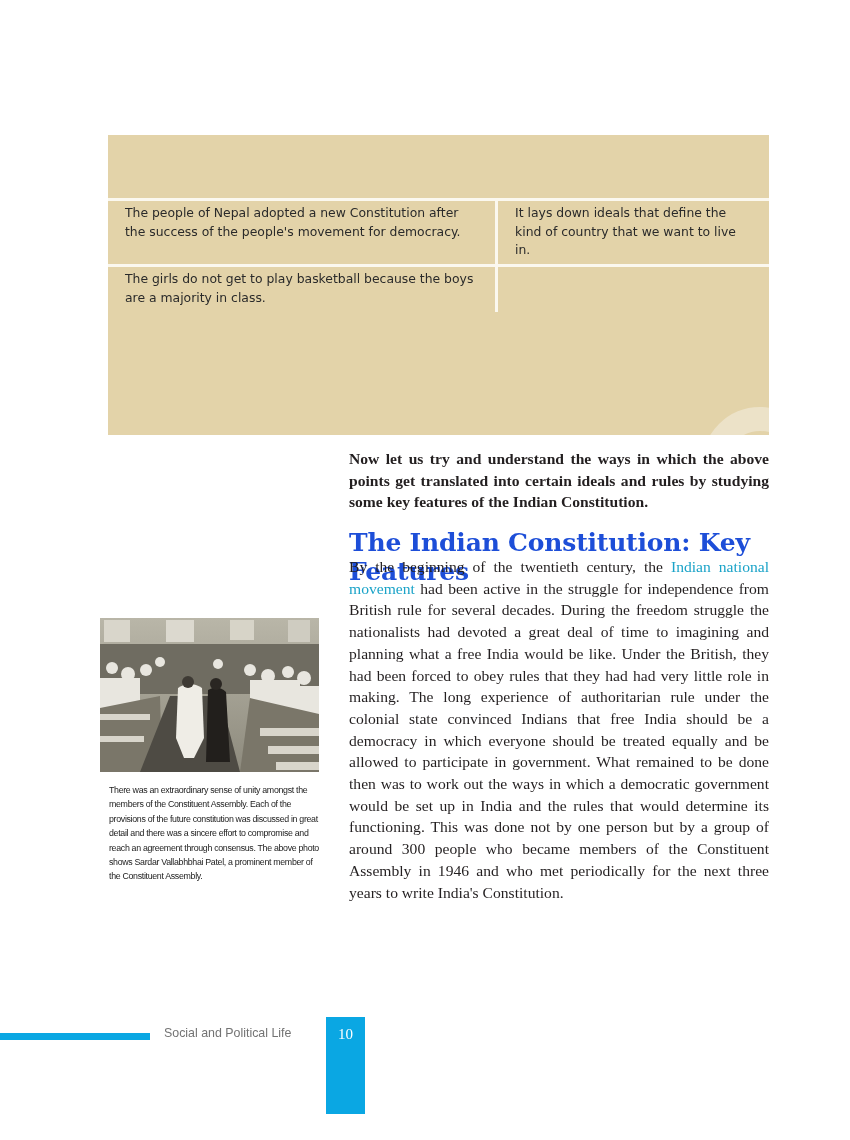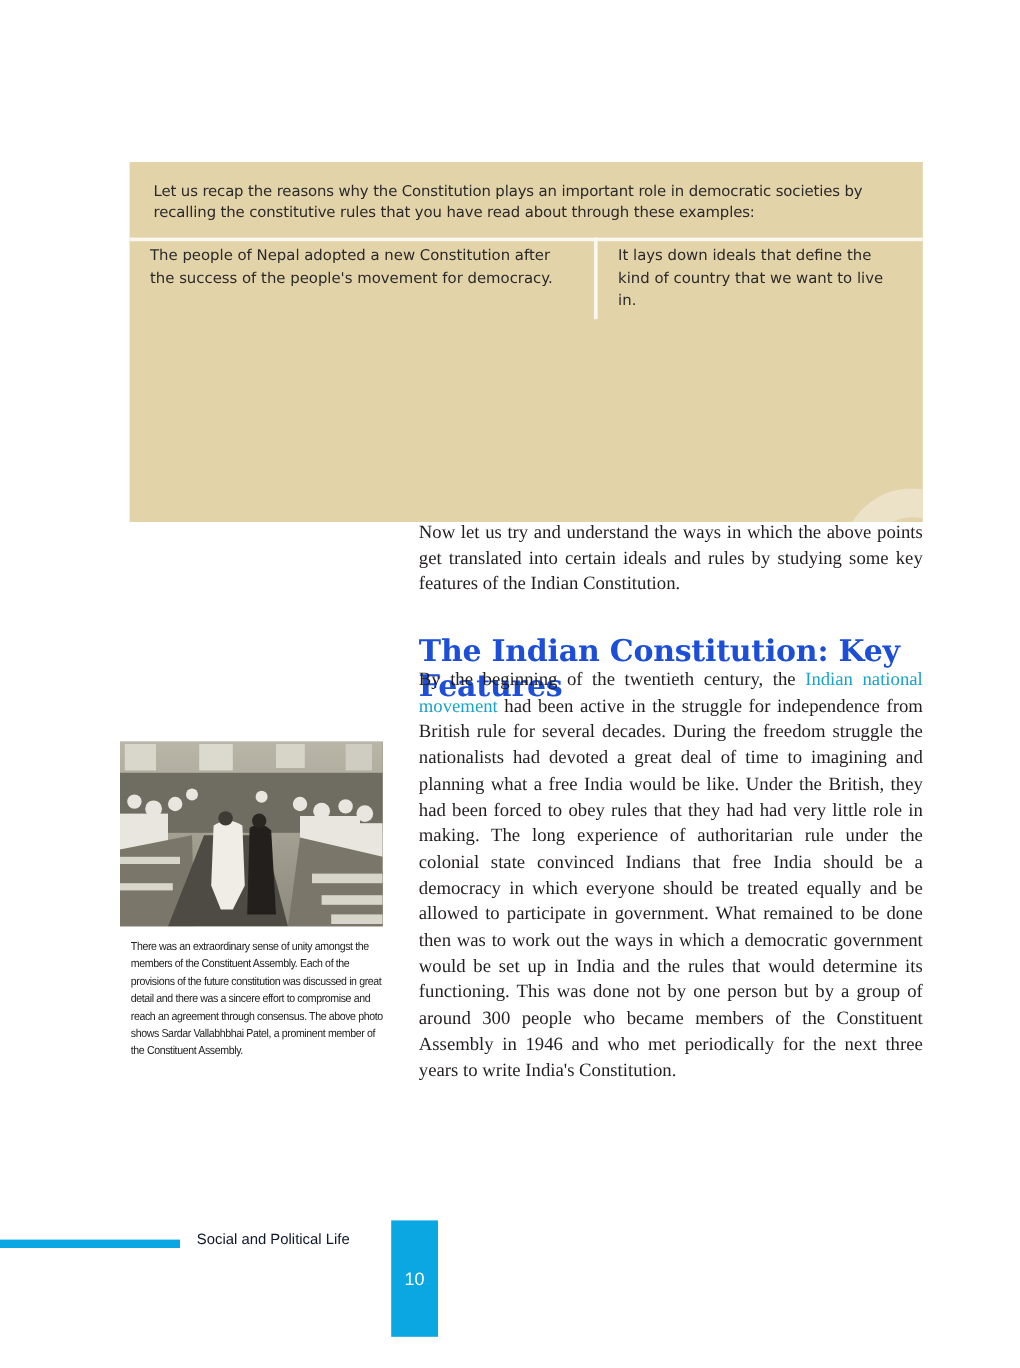--- a/index.html
+++ b/index.html
@@ -41,21 +41,21 @@
     .row-b { height: 46px; }
     .row-c { height: 46px; }
     .row-d { height: 52px; }
 
     
     .main-col { position: absolute; left: 349px; width: 420px; }
     .para {
       font-family: "Liberation Serif", serif; font-size: 15.6px; line-height: 21.7px;
       text-align: justify; color: #231f20;
     }
-    .para-1 { top: 433px; }
+    .para-1 { top: 448px; font-weight: bold; }
     .section-title {
       top: 528px; font-family: "DejaVu Serif", serif; font-size: 25px;
       color: #1d4ed8; letter-spacing: -0.2px;
     }
     .para-2 { top: 556px; }
     .term-link { color: #1aa3c8; }
 
     
     .photo {
       position: absolute; left: 100px; top: 618px; width: 219px; height: 154px;
@@ -67,44 +67,47 @@
       color: #222; letter-spacing: -0.35px; transform: scaleX(0.92); transform-origin: left top;
       width: 232px;
     }
 
     
     .footer-bar {
       position: absolute; left: 0; top: 1033px; width: 150px; height: 7px; background: #0aa7e3;
     }
     .footer-title {
       position: absolute; left: 164px; top: 1026px;
-      font-family: "Liberation Sans", sans-serif; font-size: 12.4px; color: #0f172a;
+      font-family: "Liberation Sans", sans-serif; font-size: 12.4px; color: #737373;
     }
     .page-tab {
       position: absolute; left: 326px; top: 1017px; width: 39px; height: 97px; background: #0aa7e3;
     }
     .page-num {
       position: absolute; left: 0; top: 9px; width: 100%; text-align: center;
-      font-family: Liberation Sans, sans-serif; font-size: 15px; color: #ffffff; margin-top: 32px;
+      font-family: Liberation Serif, serif; font-size: 15px; color: #ffffff;
     }
   </style>
 </head>
 <body>
 
 <section class="recap">
   <svg class="q-watermark" viewBox="0 0 130 160">
     <circle cx="60" cy="62" r="46" fill="none" stroke="#ece2c8" stroke-width="24"></circle>
     <path d="M70 110 Q 90 140 128 146 L 126 152 Q 80 150 56 116 Z" fill="#ece2c8"></path>
   </svg>
-  <p class="recap-intro">Let us recap the reasons why the Constitution plays an important role in democratic societies by recalling the constitutive rules that you have read about through these examples:</p>
   <table class="recap-table">
     <tbody>
     <tr class="row-a">
       <td>The people of Nepal adopted a new Constitution after the success of the people's movement for democracy.</td>
       <td>It lays down ideals that define the kind of country that we want to live in.</td>
+    </tr>
+    <tr class="row-c">
+      <td>The girls do not get to play basketball because the boys are a majority in class.</td>
+      <td></td>
     </tr>
   </tbody>
     </table>
 </section>
 
 <p class="main-col para para-1">Now let us try and understand the ways in which the above points get translated into certain ideals and rules by studying some key features of the Indian Constitution.</p>
 <h2 class="main-col section-title">The Indian Constitution: Key Features</h2>
 <p class="main-col para para-2"><span>By the beginning of the twentieth century, the </span><span class="term-link">Indian national movement</span><span> had been active in the struggle for independence from British rule for several decades. During the freedom struggle the nationalists had devoted a great deal of time to imagining and planning what a free India would be like. Under the British, they had been forced to obey rules that they had had very little role in making. The long experience of authoritarian rule under the colonial state convinced Indians that free India should be a democracy in which everyone should be treated equally and be allowed to participate in government. What remained to be done then was to work out the ways in which a democratic government would be set up in India and the rules that would determine its functioning. This was done not by one person but by a group of around 300 people who became members of the Constituent Assembly in 1946 and who met periodically for the next three years to write India's Constitution.</span></p>
 
 <div class="photo" title="Sardar Vallabhbhai Patel walking through the Constituent Assembly hall">

